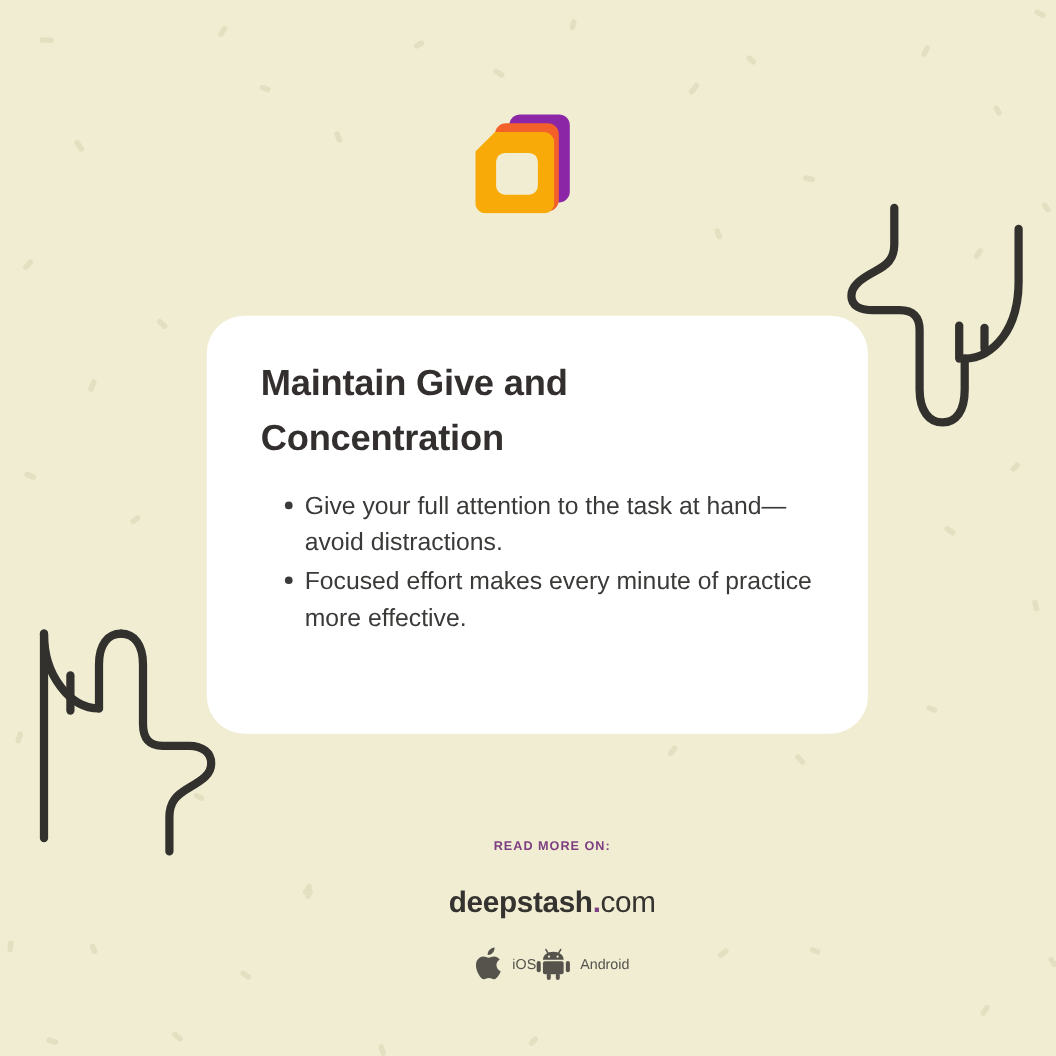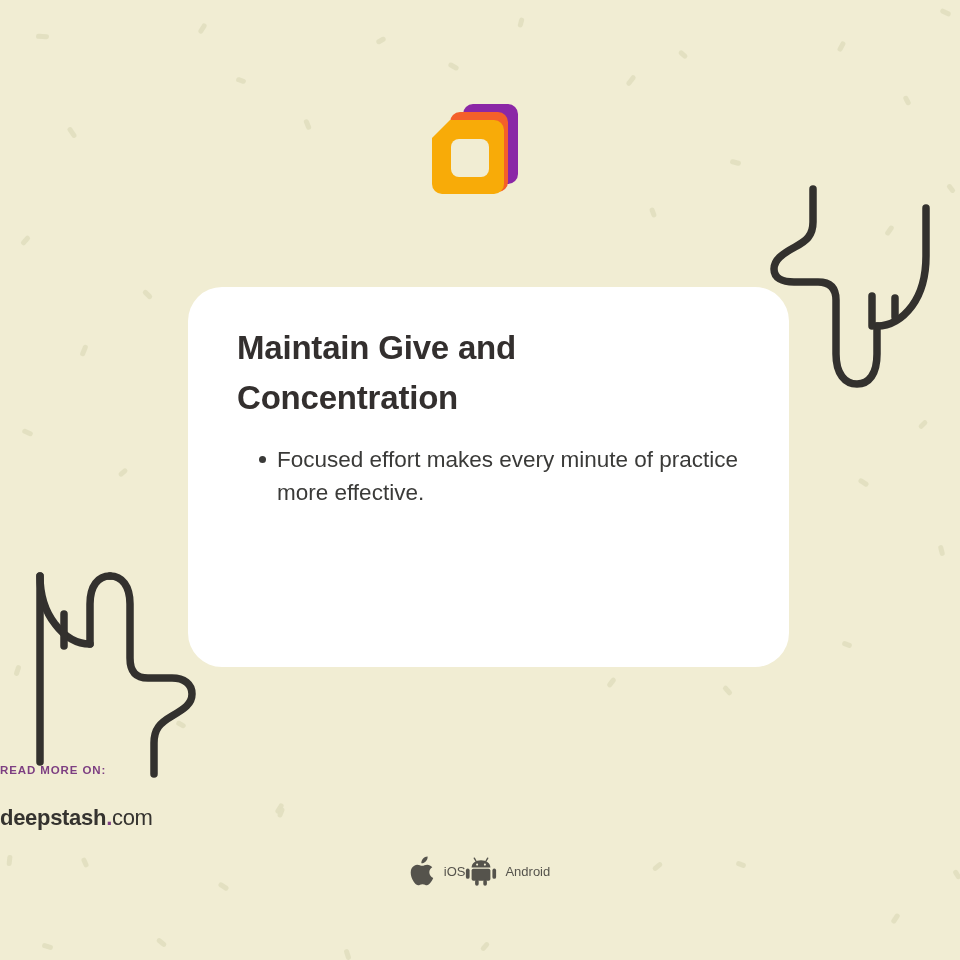--- a/index.html
+++ b/index.html
@@ -99,31 +99,32 @@
     position:absolute;
     left:0;top:13px;
     width:7px;height:7px;
     border-radius:50%;
     background:#3a3a38;
   }
   
   #footer{
     position:absolute;
     left:0;right:0;top:764px;
-    text-align:left;
+    text-align:center;
+    padding-left:44px;
   }
   #read-more{
     font-size:11.5px;
     font-weight:700;
     letter-spacing:.9px;
     color:#7d3f82;
   }
   #brand{
     margin-top:29px;
-    font-size:22px;
+    font-size:27px;
     color:#35332f;
     letter-spacing:-.3px;
   }
   #brand-name{font-weight:700;}
   #brand-dot{color:#7d3f82;font-weight:700;}
   #brand-tld{font-weight:400;}
   #stores{
     margin-top:25px;
     display:flex;
     justify-content:center;
@@ -209,20 +210,21 @@
       <path d="M64 78 C49 78 38 70 29 58 C18 44 14 28 14 10"></path>
       <path d="M14 10 L14 196"></path>
       <path d="M38 48 L38 80"></path>
     </g>
   </svg>
 
   <div id="card">
     <div id="card-inner">
       <h1 id="card-title">Maintain Give and Concentration</h1>
       <ul id="bullet-list">
+        <li>Give your full attention to the task at hand—avoid distractions.</li>
         <li>Focused effort makes every minute of practice more effective.</li>
       </ul>
     </div>
   </div>
 
   <div id="footer">
     <div id="read-more">READ MORE ON:</div>
 
     <div id="brand">
       <span id="brand-name">deepstash</span><span id="brand-dot">.</span><span id="brand-tld">com</span>

